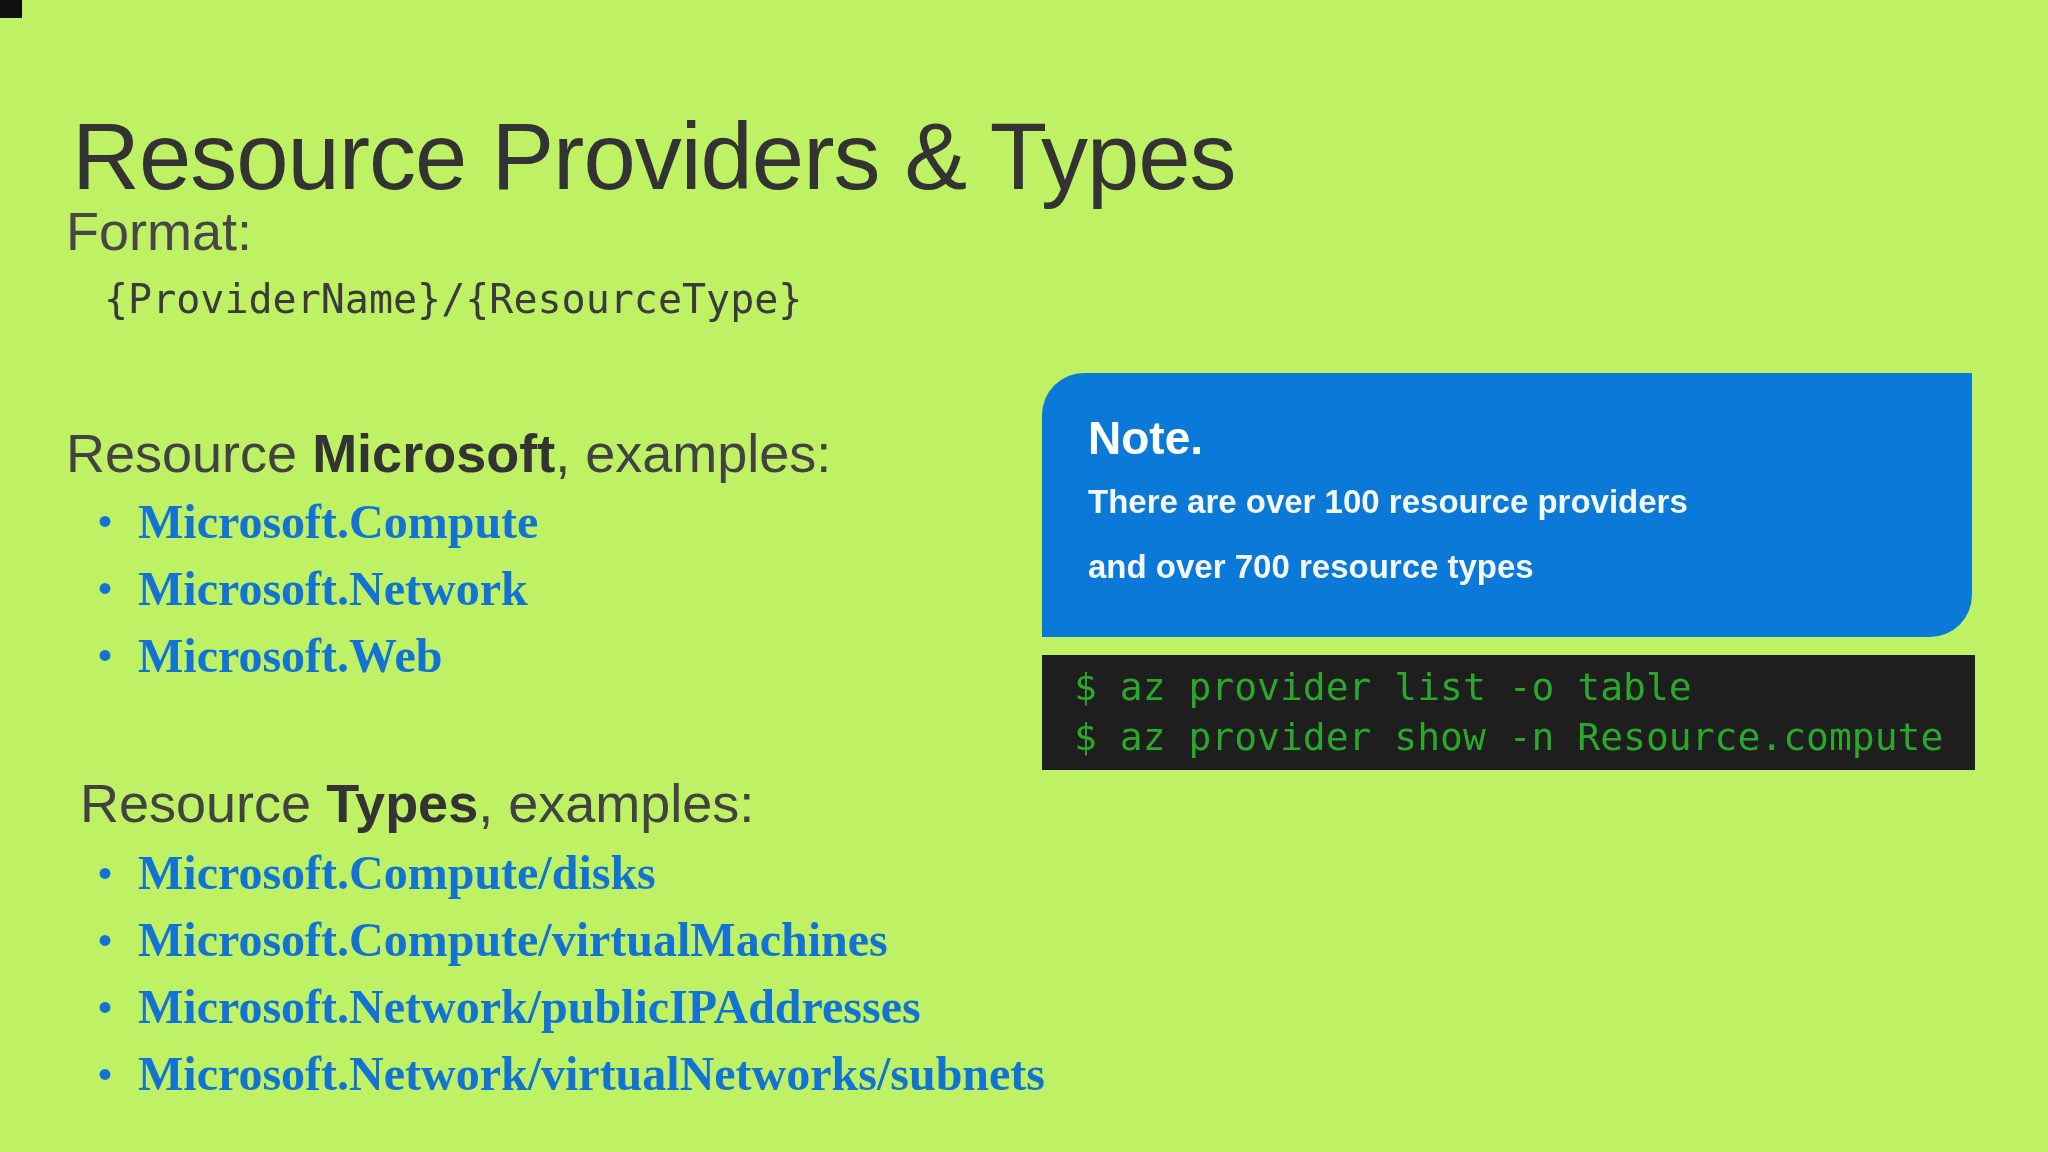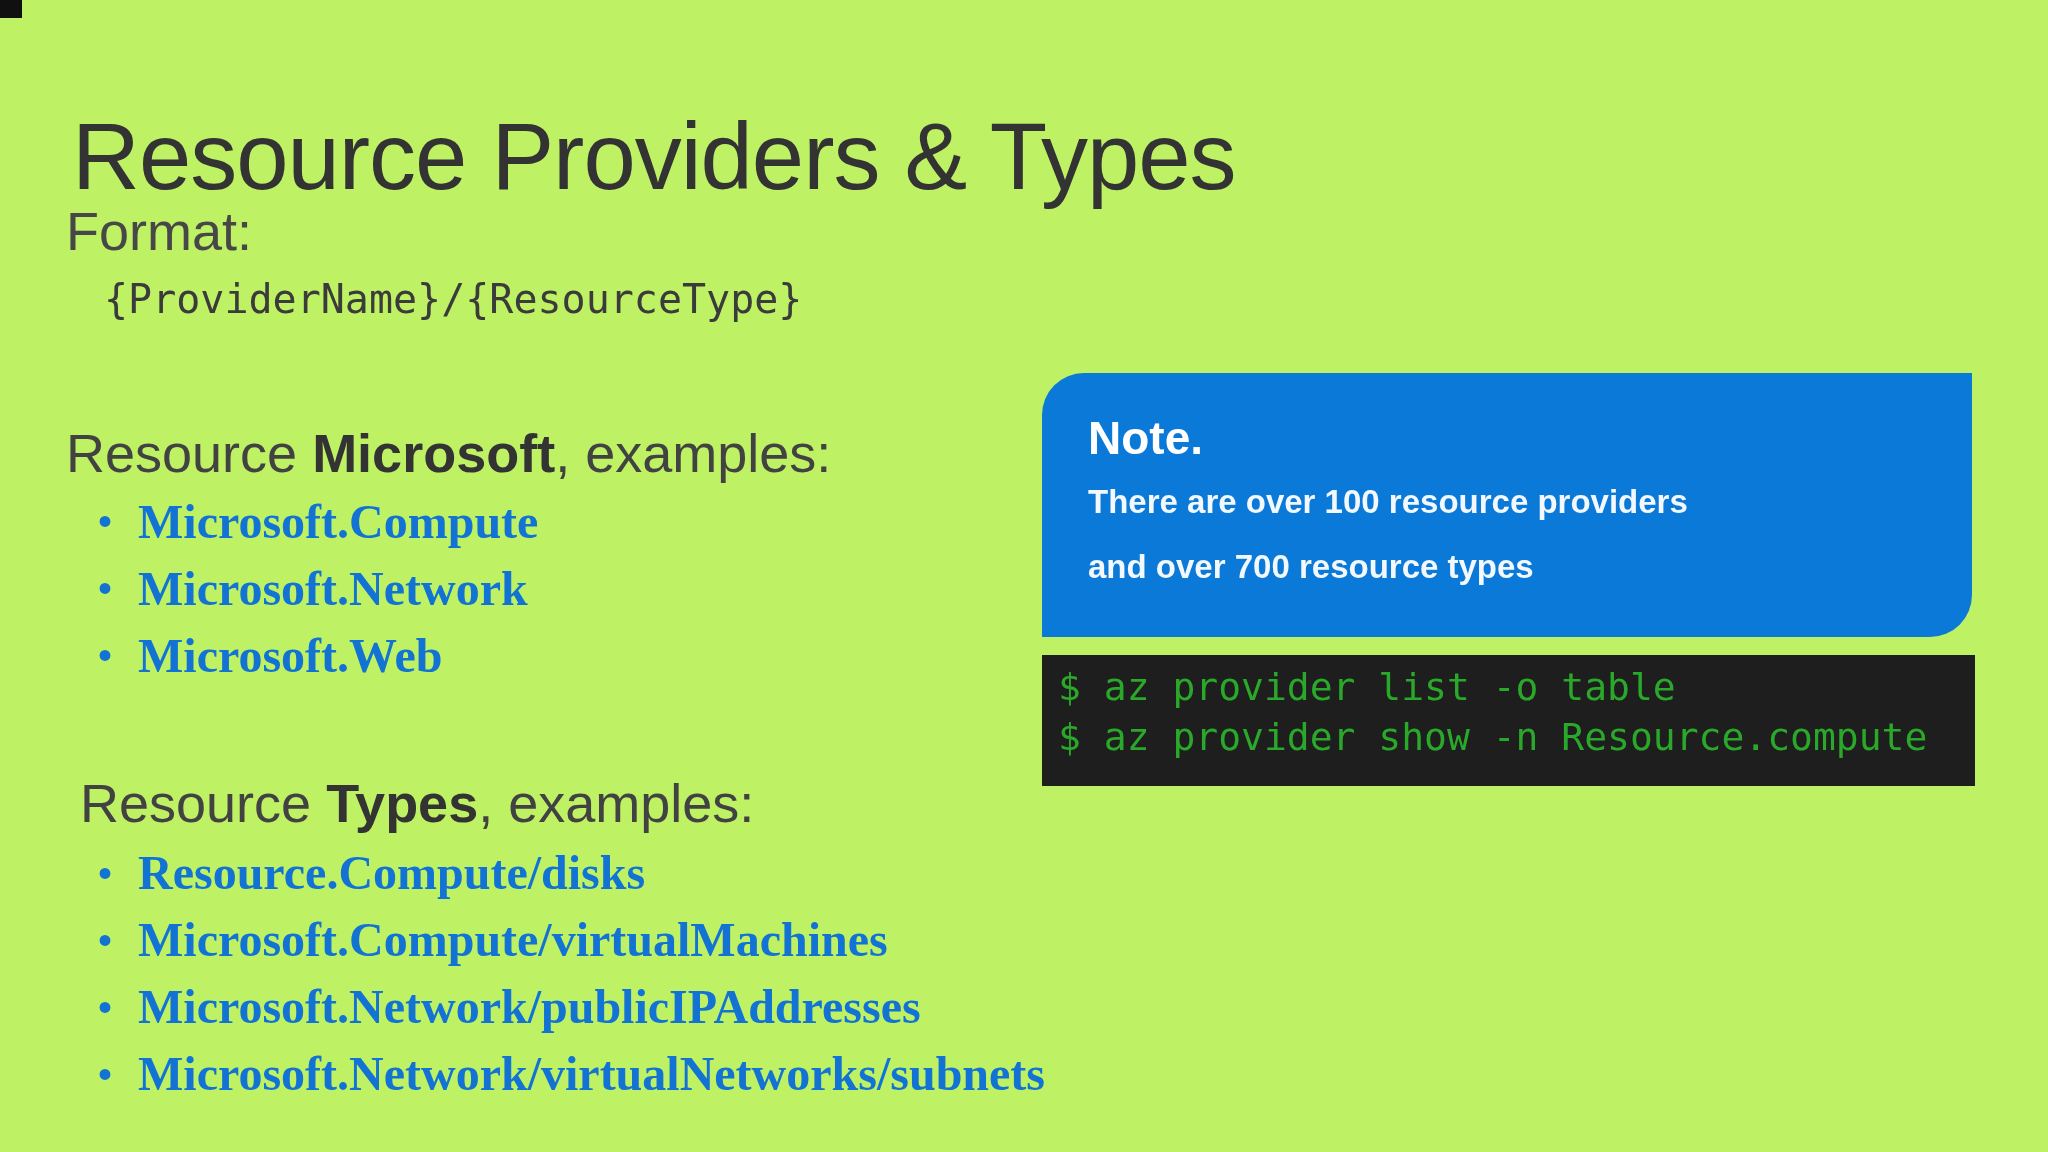--- a/index.html
+++ b/index.html
@@ -112,23 +112,23 @@
     font-size: 33px;
     font-weight: 700;
     color: #f2f8fd;
     line-height: 65px;
     white-space: nowrap;
   }
 
   .terminal {
     position: absolute;
     left: 1042px; top: 655px;
-    width: 933px; height: 131px;
+    width: 933px; height: 115px;
     box-sizing: border-box;
-    padding: 7px 0 0 16px;
+    padding: 7px 0 0 32px;
     background: var(--terminal-bg, #1d1e1d);
   }
   .terminal-line {
     font-family: "DejaVu Sans Mono", "Liberation Mono", monospace;
     font-size: 38px;
     font-weight: 400;
     color: var(--terminal-green, #2aa82a);
     line-height: 50px;
     white-space: nowrap;
   }
@@ -164,21 +164,21 @@
     </li>
   </ul>
 
   <div class="section-heading types-heading">
     <span>Resource </span><span class="emph">Types</span><span>, examples:</span>
   </div>
 
   <ul class="code-list types-list">
     <li>
       <span class="dot">•</span>
-      <span class="txt">Resource.Compute/disks</span>
+      <span class="txt">Microsoft.Compute/disks</span>
     </li>
     <li>
       <span class="dot">•</span>
       <span class="txt">Microsoft.Compute/virtualMachines</span>
     </li>
     <li>
       <span class="dot">•</span>
       <span class="txt">Microsoft.Network/publicIPAddresses</span>
     </li>
     <li>

